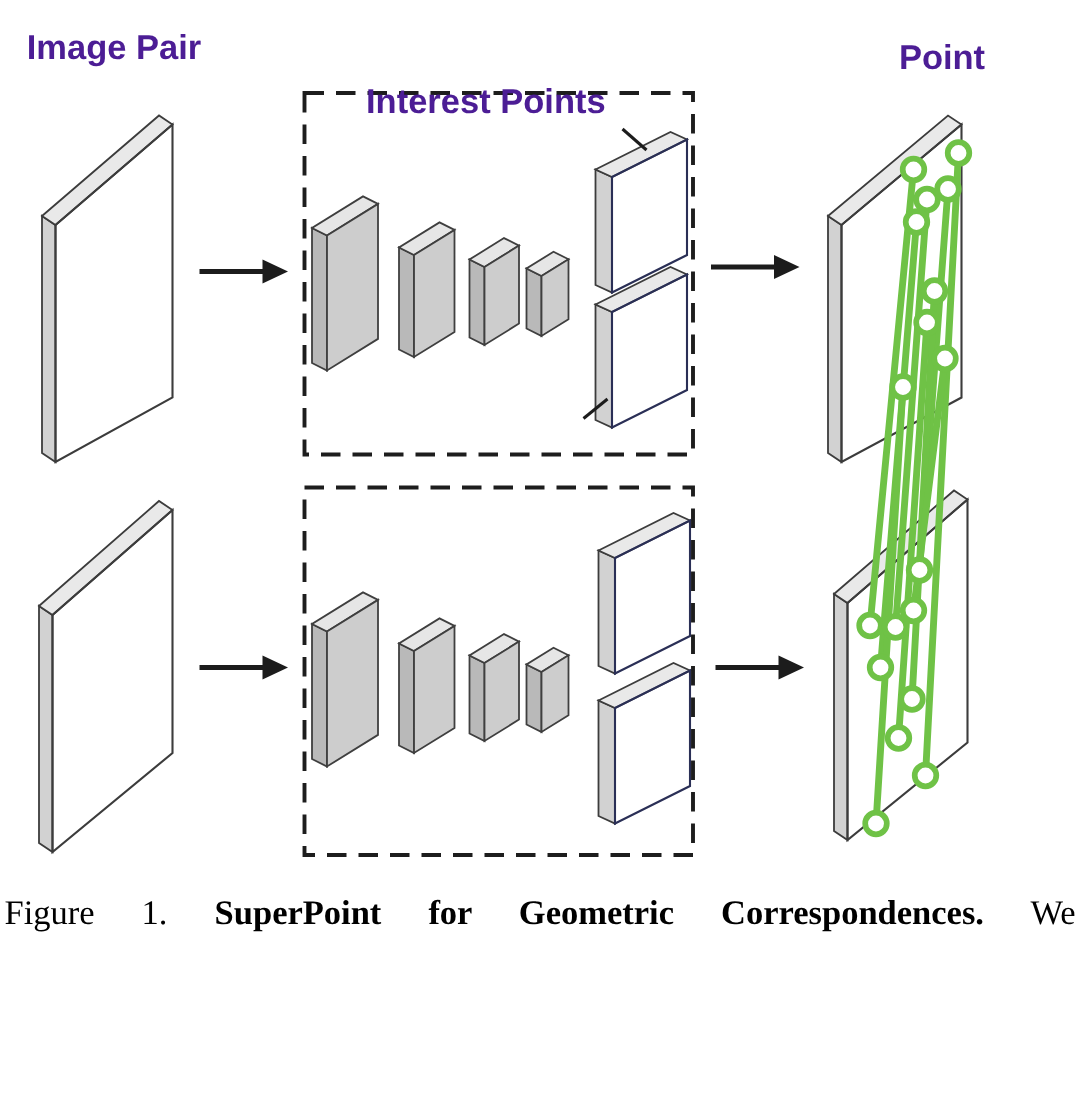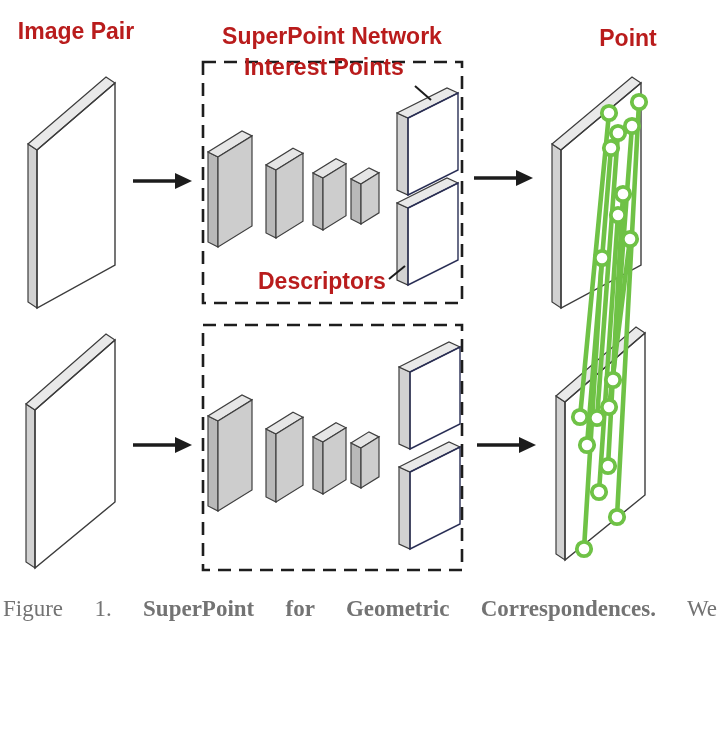--- a/index.html
+++ b/index.html
@@ -1,23 +1,23 @@
 <!DOCTYPE html>
 <html><head>
 <meta charset="utf-8">
 <style>
   html,body{margin:0;padding:0;background:#ffffff;}
   .stage{position:relative;width:720px;height:737px;background:#ffffff;overflow:hidden;
          font-family:"Liberation Sans",sans-serif;}
-  .lbl{position:absolute;color:#b91c1c;font-weight:600;font-size:23px;line-height:27px;
+  .lbl{position:absolute;color:#4c1d95;font-weight:600;font-size:23px;line-height:27px;
        white-space:nowrap;letter-spacing:0px;}
   .lbl.center{text-align:center;}
   svg{position:absolute;left:0;top:0;}
   .caption{position:absolute;left:0;top:592px;width:720px;box-sizing:border-box;
-           padding:0 3px;font-family:"Liberation Serif",serif;font-size:23px;color:#737373;}
+           padding:0 3px;font-family:"Liberation Serif",serif;font-size:23px;color:#000000;}
   .cap-line{line-height:33.5px;text-align:justify;text-align-last:justify;}
   .cap-bold{font-weight:bold;}
 </style>
 </head>
 <body>
 
 <div class="stage">
 
   <svg width="720" height="590" viewBox="0 0 720 590">
     <defs>
@@ -420,29 +420,27 @@
         <circle cx="587" cy="445" r="7.2" fill="#ffffff" stroke="#6fc246" stroke-width="3.8"></circle>
         <circle cx="608" cy="466" r="7.2" fill="#ffffff" stroke="#6fc246" stroke-width="3.8"></circle>
         <circle cx="599" cy="492" r="7.2" fill="#ffffff" stroke="#6fc246" stroke-width="3.8"></circle>
         <circle cx="617" cy="517" r="7.2" fill="#ffffff" stroke="#6fc246" stroke-width="3.8"></circle>
         <circle cx="584" cy="549" r="7.2" fill="#ffffff" stroke="#6fc246" stroke-width="3.8"></circle>
       </g>
   </svg>
 
   <div class="lbl center" style="left:0px;top:18px;width:152px;">Image Pair</div>
 
-  <div class="lbl center" style="left:212px;top:23px;width:240px;">SuperPoint Network</div>
 
   <div class="lbl center" style="left:516px;top:4px;width:224px;line-height:29px;margin-top:20px;">
     <div>Point</div>
   </div>
 
   <div class="lbl" style="left:244px;top:54px;">Interest Points</div>
 
-  <div class="lbl" style="left:258px;top:268px;">Descriptors</div>
 
   <div class="caption">
     <div class="cap-line">
       <span>Figure 1.</span>
       <span class="cap-bold">SuperPoint for Geometric Correspondences.</span>
       <span>We</span>
     </div>
   </div>
 
 </div>

